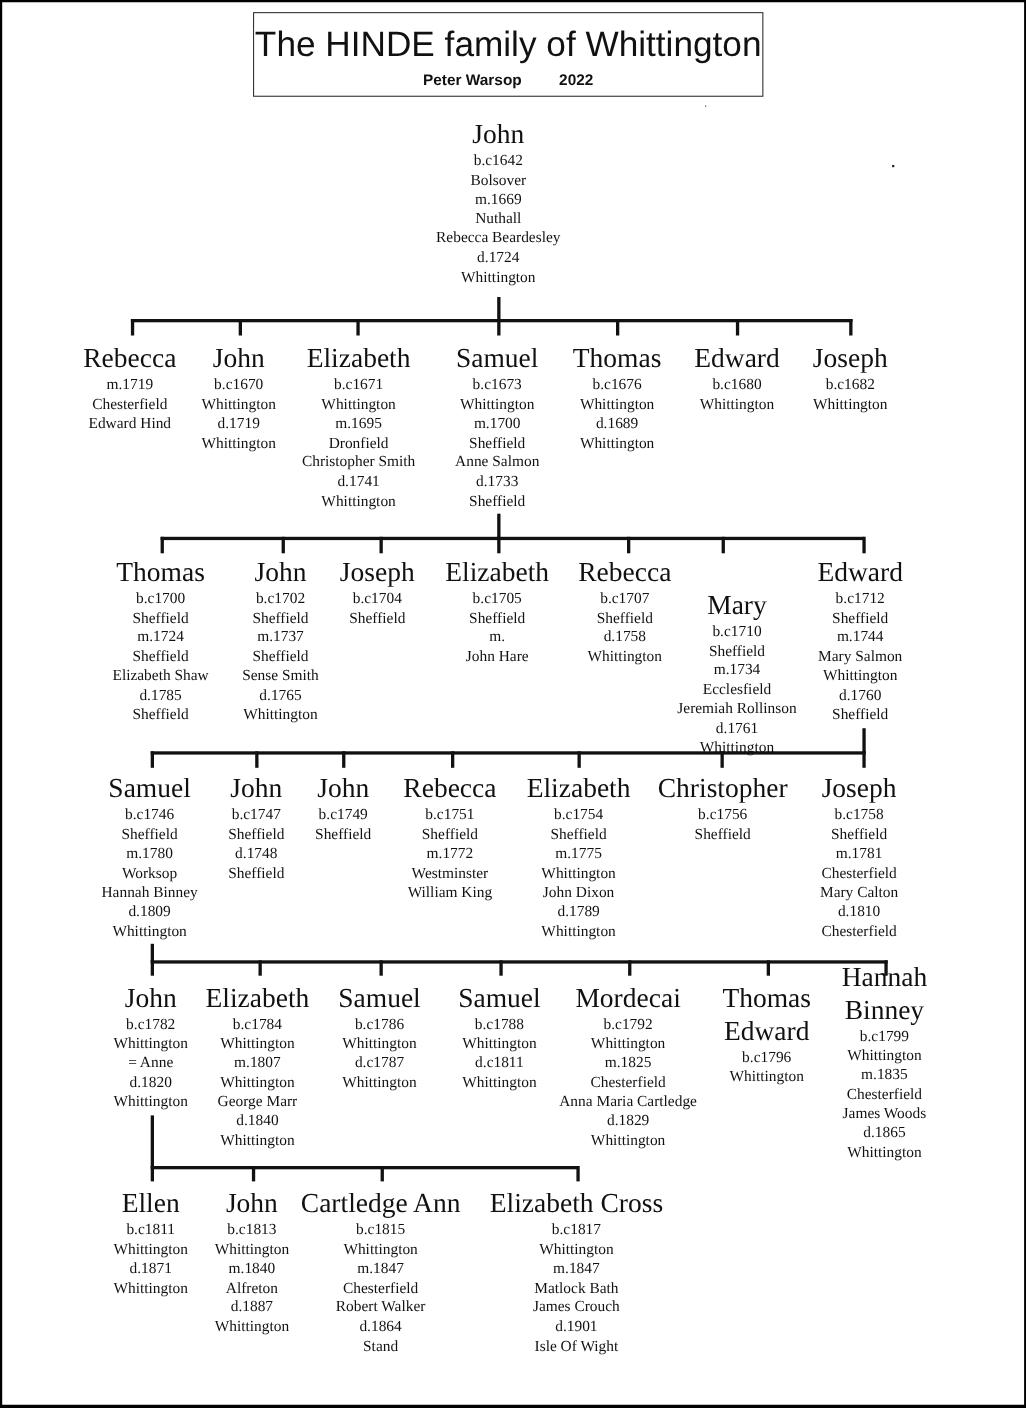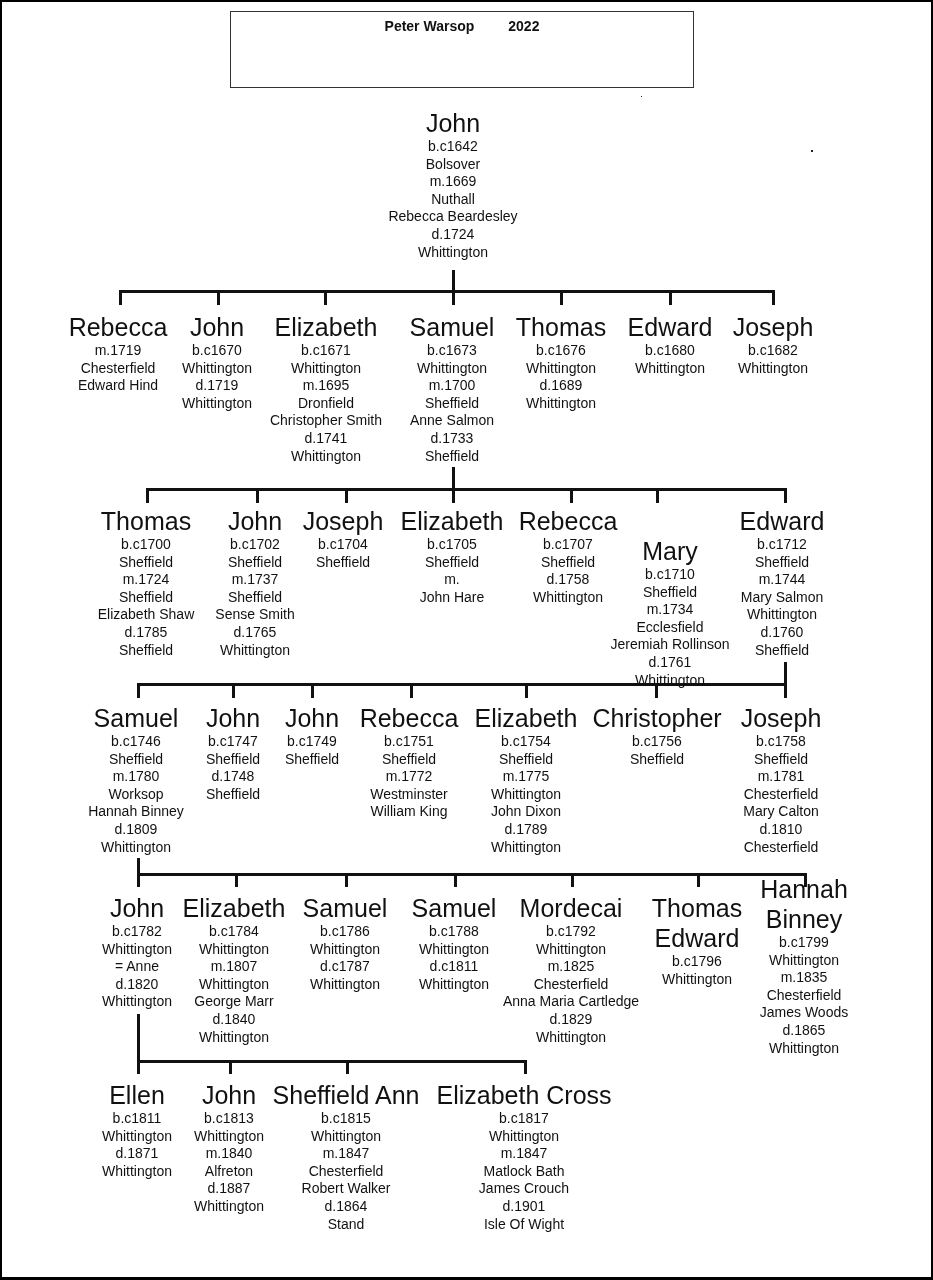--- a/index.html
+++ b/index.html
@@ -3,33 +3,34 @@
 <meta charset="utf-8">
 <style>
   html, body { margin: 0; padding: 0; background: #fff; }
   body { width: 933px; height: 1280px; position: relative; overflow: hidden; font-family: "Liberation Sans", sans-serif; color: #111; }
   .frame { position: absolute; left: 0; top: 0; width: 929px; height: 1275px; border: 2px solid #000; border-bottom-width: 3px; }
   .title-box { position: absolute; left: 230px; top: 11px; width: 464px; height: 77px; border: 1.5px solid #333; box-sizing: border-box; text-align: center; }
   .title { font-size: 32px; line-height: 36px; margin-top: 10px; letter-spacing: 0; }
   .subtitle { font-size: 14px; font-weight: bold; margin-top: 6px; }
   .subtitle span { display: inline-block; text-align: right; }
   .subtitle .year { margin-left: 34px; }
-  .person { position: absolute; text-align: center; transform: translateX(-50%); white-space: nowrap; }
+  .person { position: absolute; text-align: center; transform: translateX(-50%); white-space: nowrap; font-family: Liberation Serif, serif; }
   .name { font-size: 25px; line-height: 30px; }
   .detail { font-size: 14px; line-height: 17.6px; }
   .hline { position: absolute; height: 2.5px; background: #111; }
   .vline { position: absolute; width: 2.5px; background: #111; }
   .dot { position: absolute; width: 2px; height: 2px; background: #222; }
 </style>
 </head>
 <body>
 
 <div class="frame"></div>
 
 <div class="title-box">
+  <div class="title">The HINDE family of Whittington</div>
   <div class="subtitle">
     <span>Peter Warsop</span><span class="year">2022</span>
   </div>
 </div>
 
 <div class="dot" style="left:641px;top:96px;width:1px;height:1px;"></div>
 <div class="dot" style="left:811px;top:150px;"></div>
 
 <div class="vline" style="left:452px;top:270px;height:22px;"></div>
 <div class="hline" style="left:119px;top:290px;width:656px;"></div>
@@ -388,21 +389,21 @@
   <div class="details">
       <div class="detail">b.c1813</div>
       <div class="detail">Whittington</div>
       <div class="detail">m.1840</div>
       <div class="detail">Alfreton</div>
       <div class="detail">d.1887</div>
       <div class="detail">Whittington</div>
     </div>
 </div>
 <div class="person" style="left:346px;top:1080px;">
-  <div class="name">Sheffield Ann</div>
+  <div class="name">Cartledge Ann</div>
   <div class="details">
       <div class="detail">b.c1815</div>
       <div class="detail">Whittington</div>
       <div class="detail">m.1847</div>
       <div class="detail">Chesterfield</div>
       <div class="detail">Robert Walker</div>
       <div class="detail">d.1864</div>
       <div class="detail">Stand</div>
     </div>
 </div>

